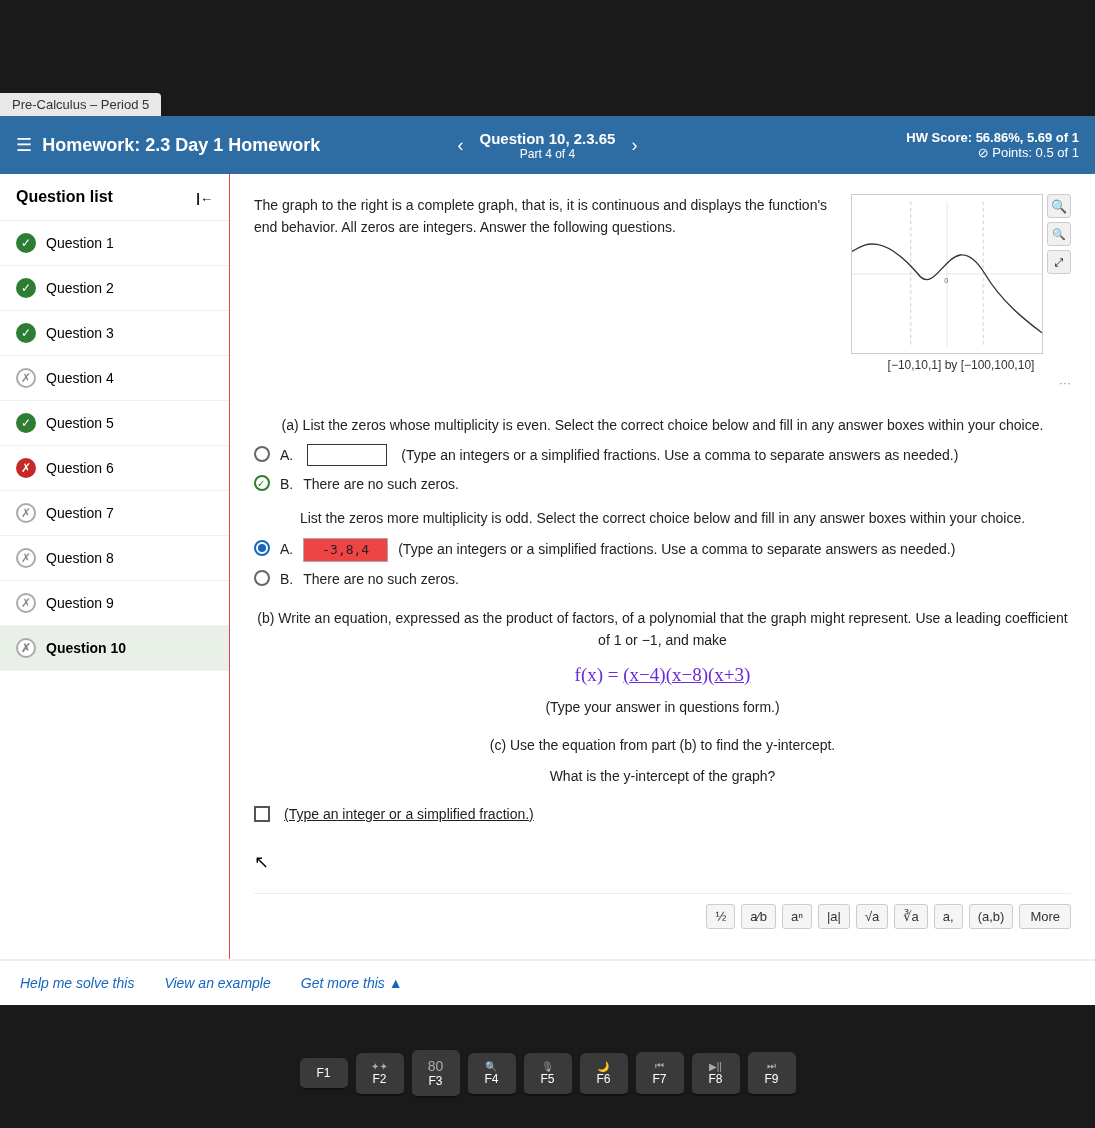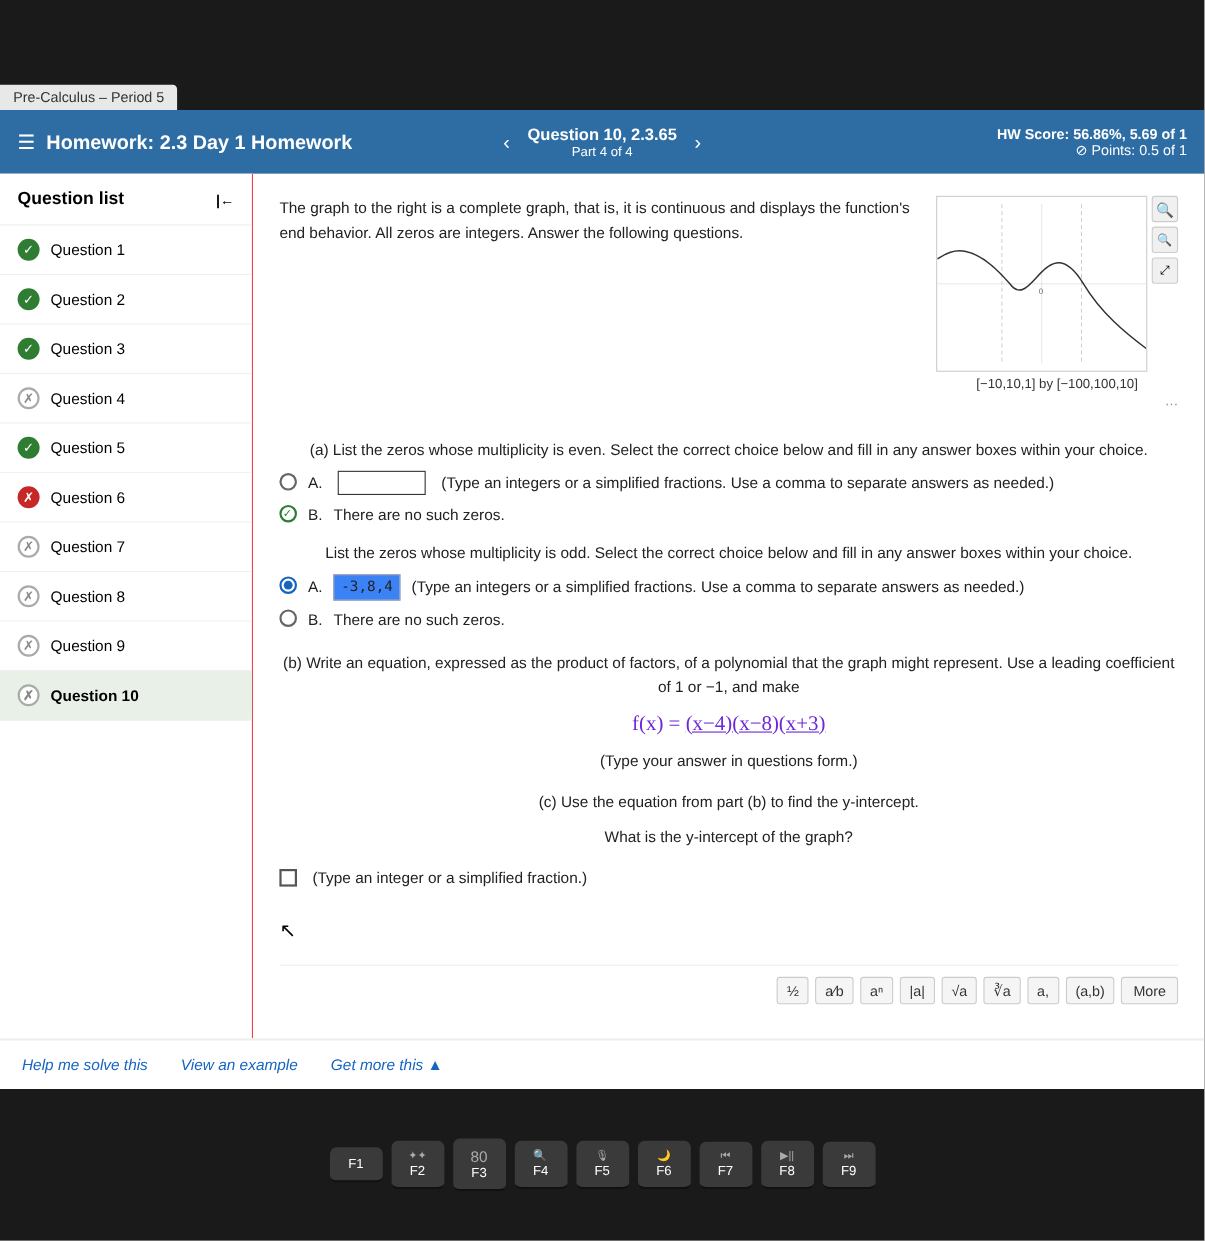--- a/index.html
+++ b/index.html
@@ -10,21 +10,21 @@
       min-height: 1128px;
       background: #f0f0f0;
       display: flex;
       flex-direction: column;
       overflow: hidden;
     }
 
     
     .top-bar {
       background: #1a1a1a;
-      height: 100px;
+      height: 116px;
       display: flex;
       align-items: flex-end;
       padding-bottom: 0;
     }
 
     
     .course-label {
       background: #e8e8e8;
       padding: 4px 12px;
       font-size: 13px;
@@ -336,23 +336,23 @@
 
     
     .graph-svg {
       width: 100%;
       height: 100%;
     }
 
     .dots-more { font-size: 12px; color: #888; margin: 4px 0; }
 
     .answer-inline {
-      background: #3b82f6;
+      background: #ef4444;
       border: 1px solid #aaa;
-      padding: 1px 6px;
+      padding: 1px 18px;
       font-family: monospace;
       font-size: 13px;
     }
   </style>
 </head>
 <body>
 
 <div class="screen-wrapper">
 
   <div class="top-bar">
@@ -471,21 +471,21 @@
           <span class="answer-box"></span>
           <span>(Type an integers or a simplified fractions. Use a comma to separate answers as needed.)</span>
         </div>
 
         <div class="radio-option">
           <div class="radio-input checked-green"></div>
           <span>B.</span>
           <span>There are no such zeros.</span>
         </div>
 
-        <p style="margin-top:12px;">List the zeros whose multiplicity is odd. Select the correct choice below and fill in any answer boxes within your choice.</p>
+        <p style="margin-top:12px;">List the zeros more multiplicity is odd. Select the correct choice below and fill in any answer boxes within your choice.</p>
 
         <div class="radio-option">
           <div class="radio-input selected"></div>
           <span>A.</span>
           <span class="answer-inline">-3,8,4</span>
           <span>(Type an integers or a simplified fractions. Use a comma to separate answers as needed.)</span>
         </div>
 
         <div class="radio-option">
           <div class="radio-input"></div>
@@ -498,21 +498,21 @@
         <p>(b) Write an equation, expressed as the product of factors, of a polynomial that the graph might represent. Use a leading coefficient of 1 or −1, and make</p>
         <div class="equation-line">
           f(x) = <span class="underline-text">(x−4)(x−8)(x+3)</span>
         </div>
         <div>(Type your answer in questions form.)</div>
       </div>
 
       <div class="question-part">
         <p>(c) Use the equation from part (b) to find the y-intercept.</p>
         <p>What is the y-intercept of the graph?</p>
-        <div style="display:flex;align-items:center;gap:8px;margin-top:16px;">
+        <div style="display:flex;align-items:center;gap:8px;margin-top:16px;text-decoration:underline;">
           <div class="checkbox-input"></div>
           <span>(Type an integer or a simplified fraction.)</span>
         </div>
       </div>
 
       <div style="padding:10px 0;">
         <span style="font-size:18px;">↖</span>
       </div>
 
       <div class="math-toolbar">

